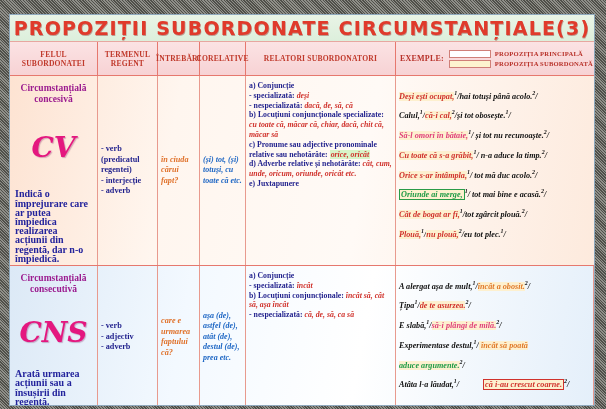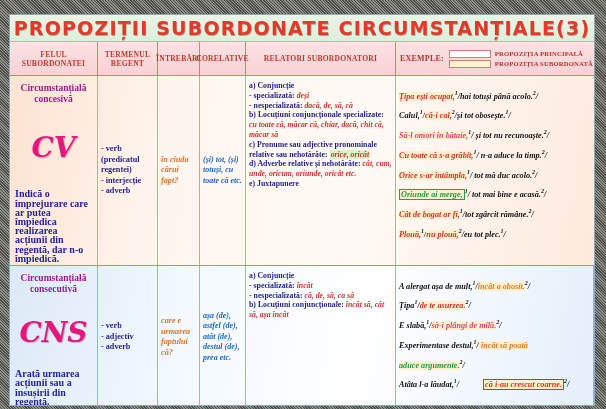--- a/index.html
+++ b/index.html
@@ -196,27 +196,27 @@
           <div><span>- specializată:</span> <span class="it">deși</span></div>
           <div><span>- nespecializată:</span> <span class="it">dacă, de, să, că</span></div>
           <div><span>b) Locuțiuni conjuncționale specializate:</span> <span class="it">cu toate că, măcar că, chiar, dacă, chit că, măcar să</span></div>
           <div><span>c) Pronume sau adjective pronominale relative sau nehotărâte:</span> <span class="it mark-green">orice, oricât</span></div>
           <div><span>d) Adverbe relative și nehotărâte:</span> <span class="it">cât, cum, unde, oricum, oriunde, oricât etc.</span></div>
           <div>e) Juxtapunere</div>
         </div>
       </div>
       <div class="c6">
         <div class="examples">
-            <div class="ex-line"><span class="sub-cl sub-red">Țipa ești ocupat,</span><span><sup>1</sup>/</span><span class="main-cl">hai totuși până acolo.</span><span><sup>2</sup>/</span></div>
+            <div class="ex-line"><span class="sub-cl sub-red">Deși ești ocupat,</span><span><sup>1</sup>/</span><span class="main-cl">hai totuși până acolo.</span><span><sup>2</sup>/</span></div>
             <div class="ex-line"><span class="main-cl">Calul,</span><span><sup>1</sup>/</span><span class="sub-cl sub-red">că-i cal,</span><span><sup>2</sup>/</span><span class="main-cl">și tot obosește.</span><span><sup>1</sup>/</span></div>
             <div class="ex-line"><span class="sub-cl sub-pink">Să-l omori în bătaie,</span><span><sup>1</sup>/</span><span class="main-cl"> și tot nu recunoaște.</span><span><sup>2</sup>/</span></div>
             <div class="ex-line"><span class="sub-cl sub-red">Cu toate că s-a grăbit,</span><span><sup>1</sup>/</span><span class="main-cl"> n-a aduce la timp.</span><span><sup>2</sup>/</span></div>
             <div class="ex-line"><span class="sub-cl sub-red">Orice s-ar întâmpla,</span><span><sup>1</sup>/</span><span class="main-cl"> tot mă duc acolo.</span><span><sup>2</sup>/</span></div>
             <div class="ex-line"><span class="boxed-green sub-green">Oriunde ai merge,</span><span><sup>1</sup>/</span><span class="main-cl"> tot mai bine e acasă.</span><span><sup>2</sup>/</span></div>
-            <div class="ex-line"><span class="sub-cl sub-red">Cât de bogat ar fi,</span><span><sup>1</sup>/</span><span class="main-cl">tot zgârcit rămâne.</span><span><sup>2</sup>/</span></div>
+            <div class="ex-line"><span class="sub-cl sub-red">Cât de bogat ar fi,</span><span><sup>1</sup>/</span><span class="main-cl">tot zgârcit plouă.</span><span><sup>2</sup>/</span></div>
             <div class="ex-line"><span class="sub-cl sub-red">Plouă,</span><span><sup>1</sup>/</span><span class="sub-cl sub-red">nu plouă,</span><span><sup>2</sup>/</span><span class="main-cl">eu tot plec.</span><span><sup>1</sup>/</span></div>
           </div>
       </div>
     </div>
 
     <div class="row" id="row2">
       <div class="c1">
         <div class="kind">
           <div class="kind-name">Circumstanțială consecutivă</div>
           <div class="logo">CNS</div>
@@ -231,22 +231,22 @@
       <div class="c3">
         <div class="intrebari">care e urmarea faptului că?</div>
       </div>
       <div class="c4">
         <div class="corelative">așa (de), astfel (de), atât (de), destul (de), prea etc.</div>
       </div>
       <div class="c5">
         <div class="relatori">
           <div>a) Conjuncție</div>
           <div><span>- specializată:</span> <span class="it">încât</span></div>
+          <div><span>b) Locuțiuni conjuncționale:</span> <span class="it">încât să, cât să, așa încât</span></div>
           <div><span>- nespecializată:</span> <span class="it">că, de, să, ca să</span></div>
-          <div><span>b) Locuțiuni conjuncționale:</span> <span class="it">încât să, cât să, așa încât</span></div>
         </div>
       </div>
       <div class="c6">
         <div class="examples">
             <div class="ex-line"><span class="main-cl">A alergat așa de mult,</span><span><sup>1</sup>/</span><span class="sub-cl sub-orange">încât a obosit.</span><span><sup>2</sup>/</span></div>
             <div class="ex-line"><span class="main-cl">Țipa</span><span><sup>1</sup>/</span><span class="sub-cl sub-red">de te asurzea.</span><span><sup>2</sup>/</span></div>
             <div class="ex-line"><span class="main-cl">E slabă,</span><span><sup>1</sup>/</span><span class="sub-cl sub-pink">să-i plângi de milă.</span><span><sup>2</sup>/</span></div>
             <div class="ex-line"><span class="main-cl">Experimentase destul,</span><span><sup>1</sup>/</span><span class="sub-cl sub-orange"> încât să poată</span></div>
             <div class="ex-line"><span class="sub-cl sub-green">aduce argumente.</span><span><sup>2</sup>/</span></div>
             <div class="ex-line"><span class="main-cl">Atâta l-a lăudat,</span><span><sup>1</sup>/</span><span class="boxed-red sub-red">că i-au crescut coarne.</span><span><sup>2</sup>/</span></div>

